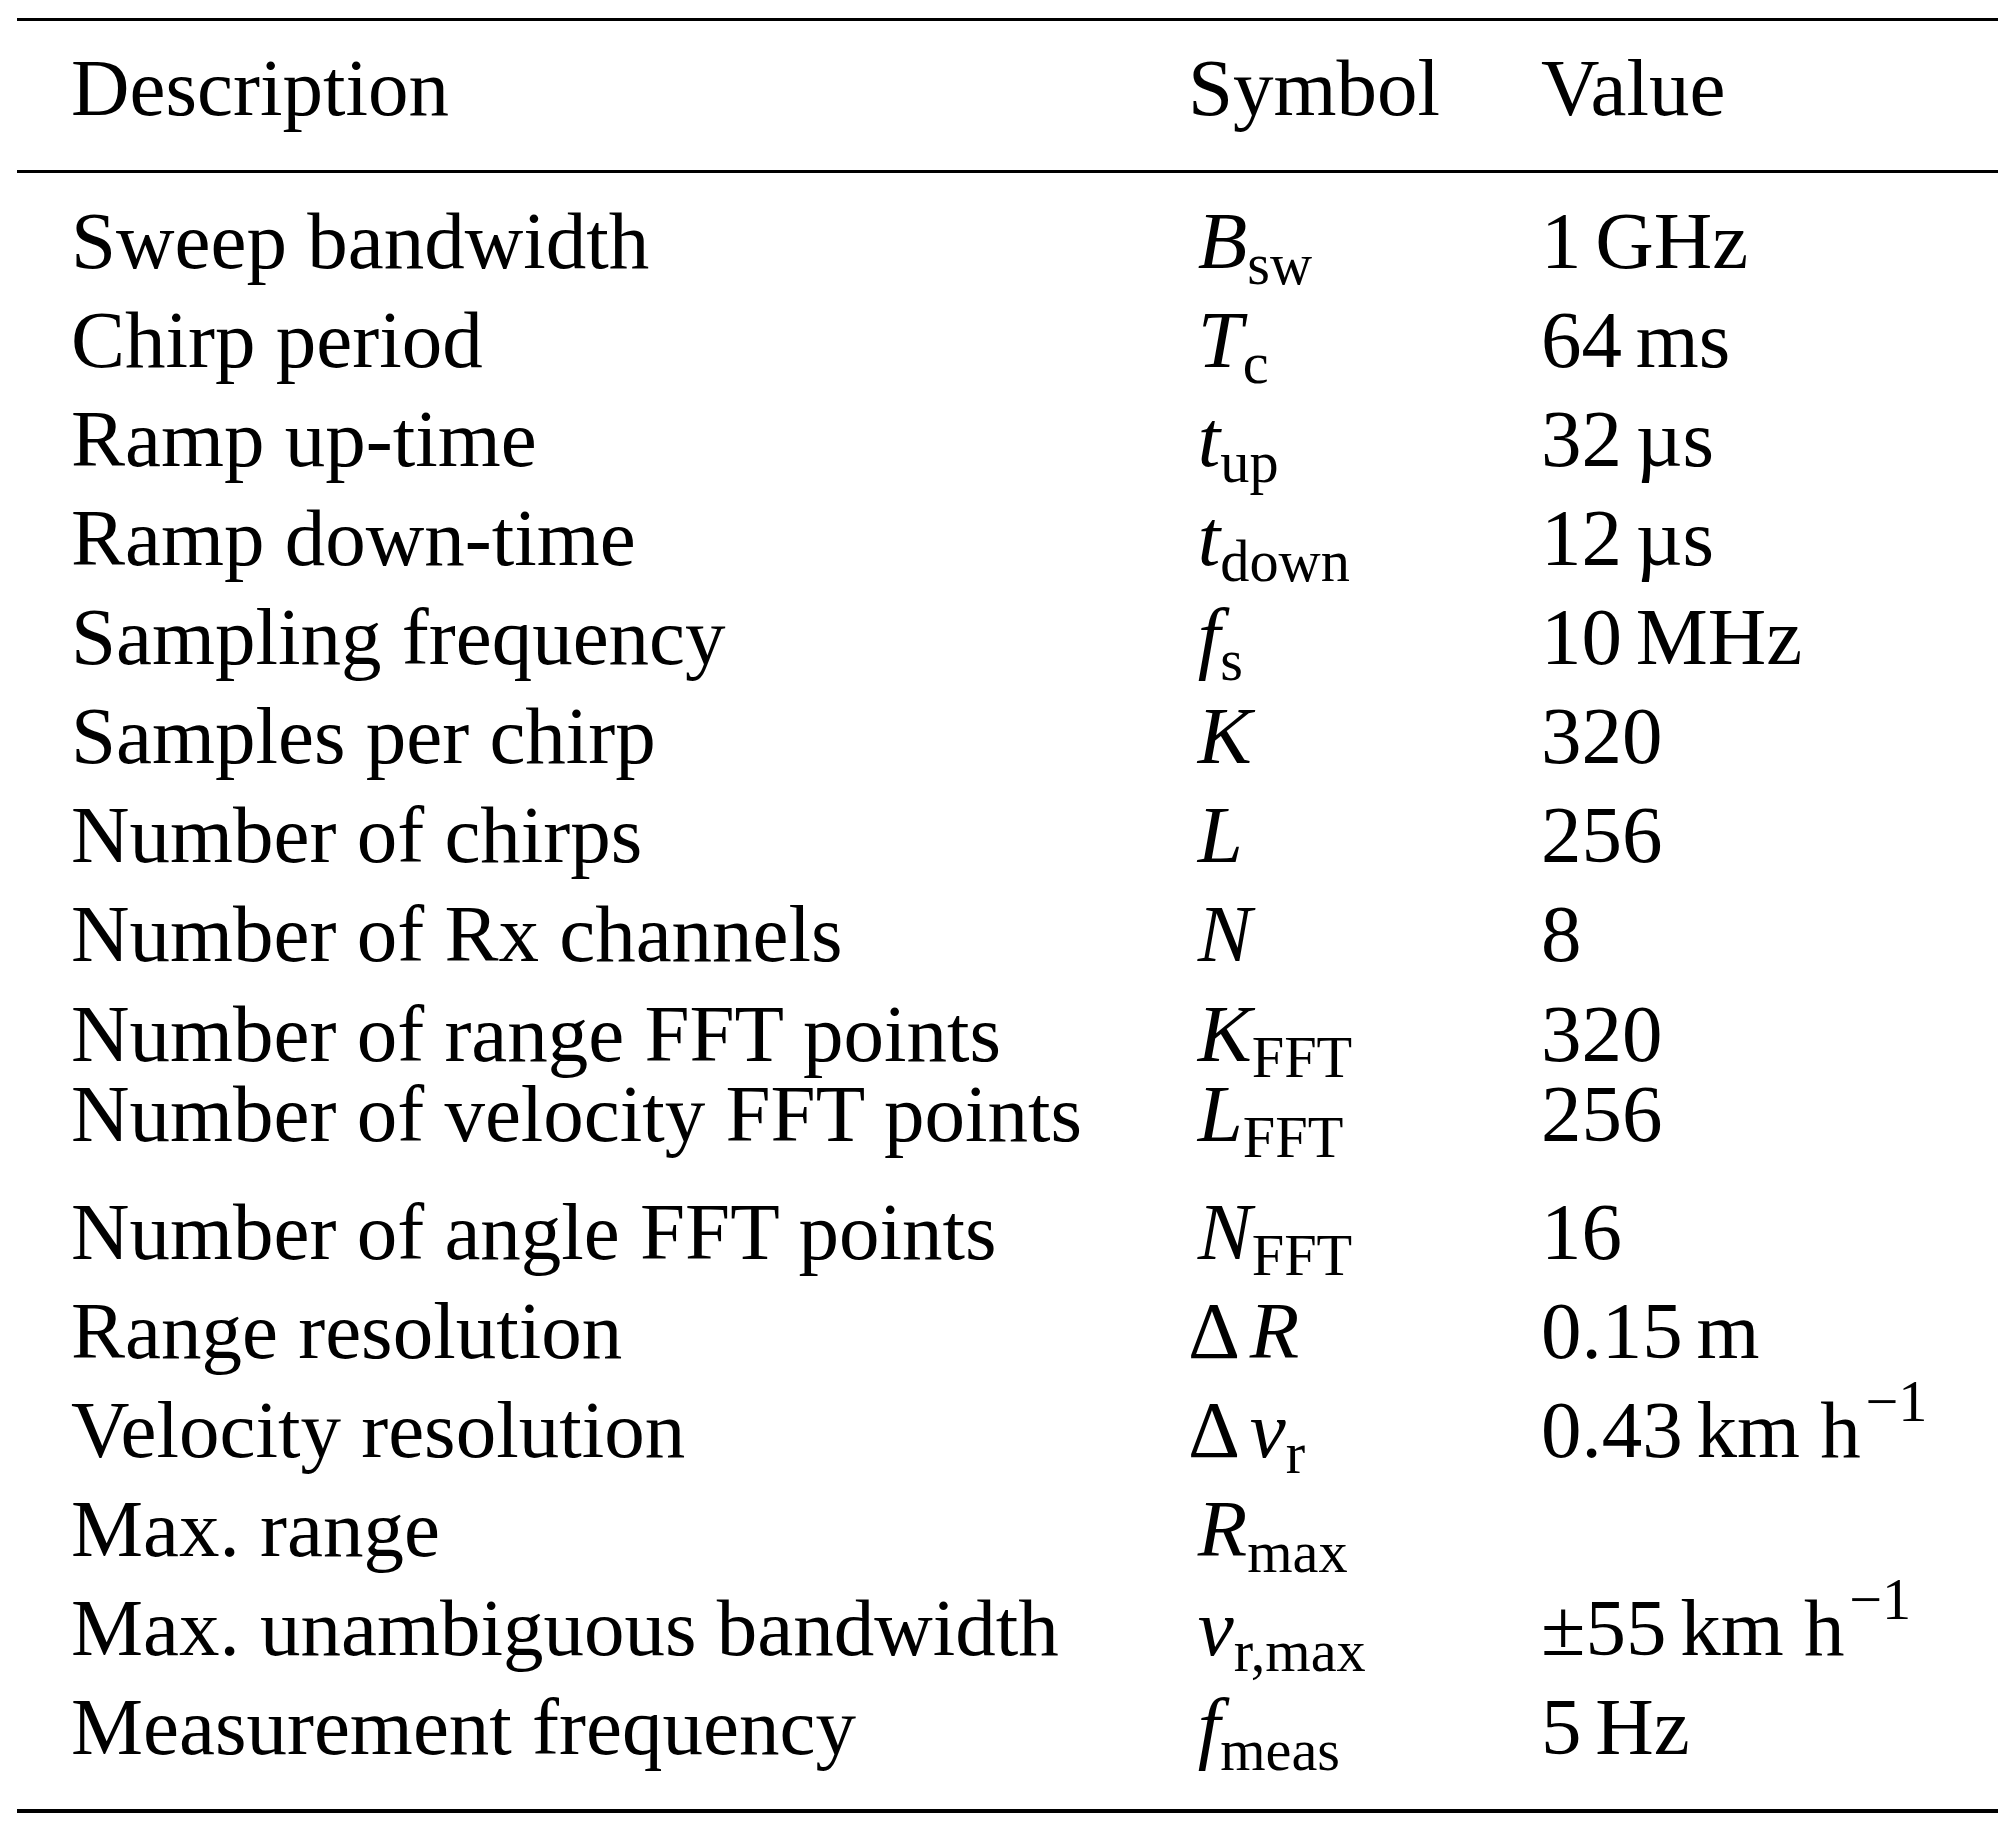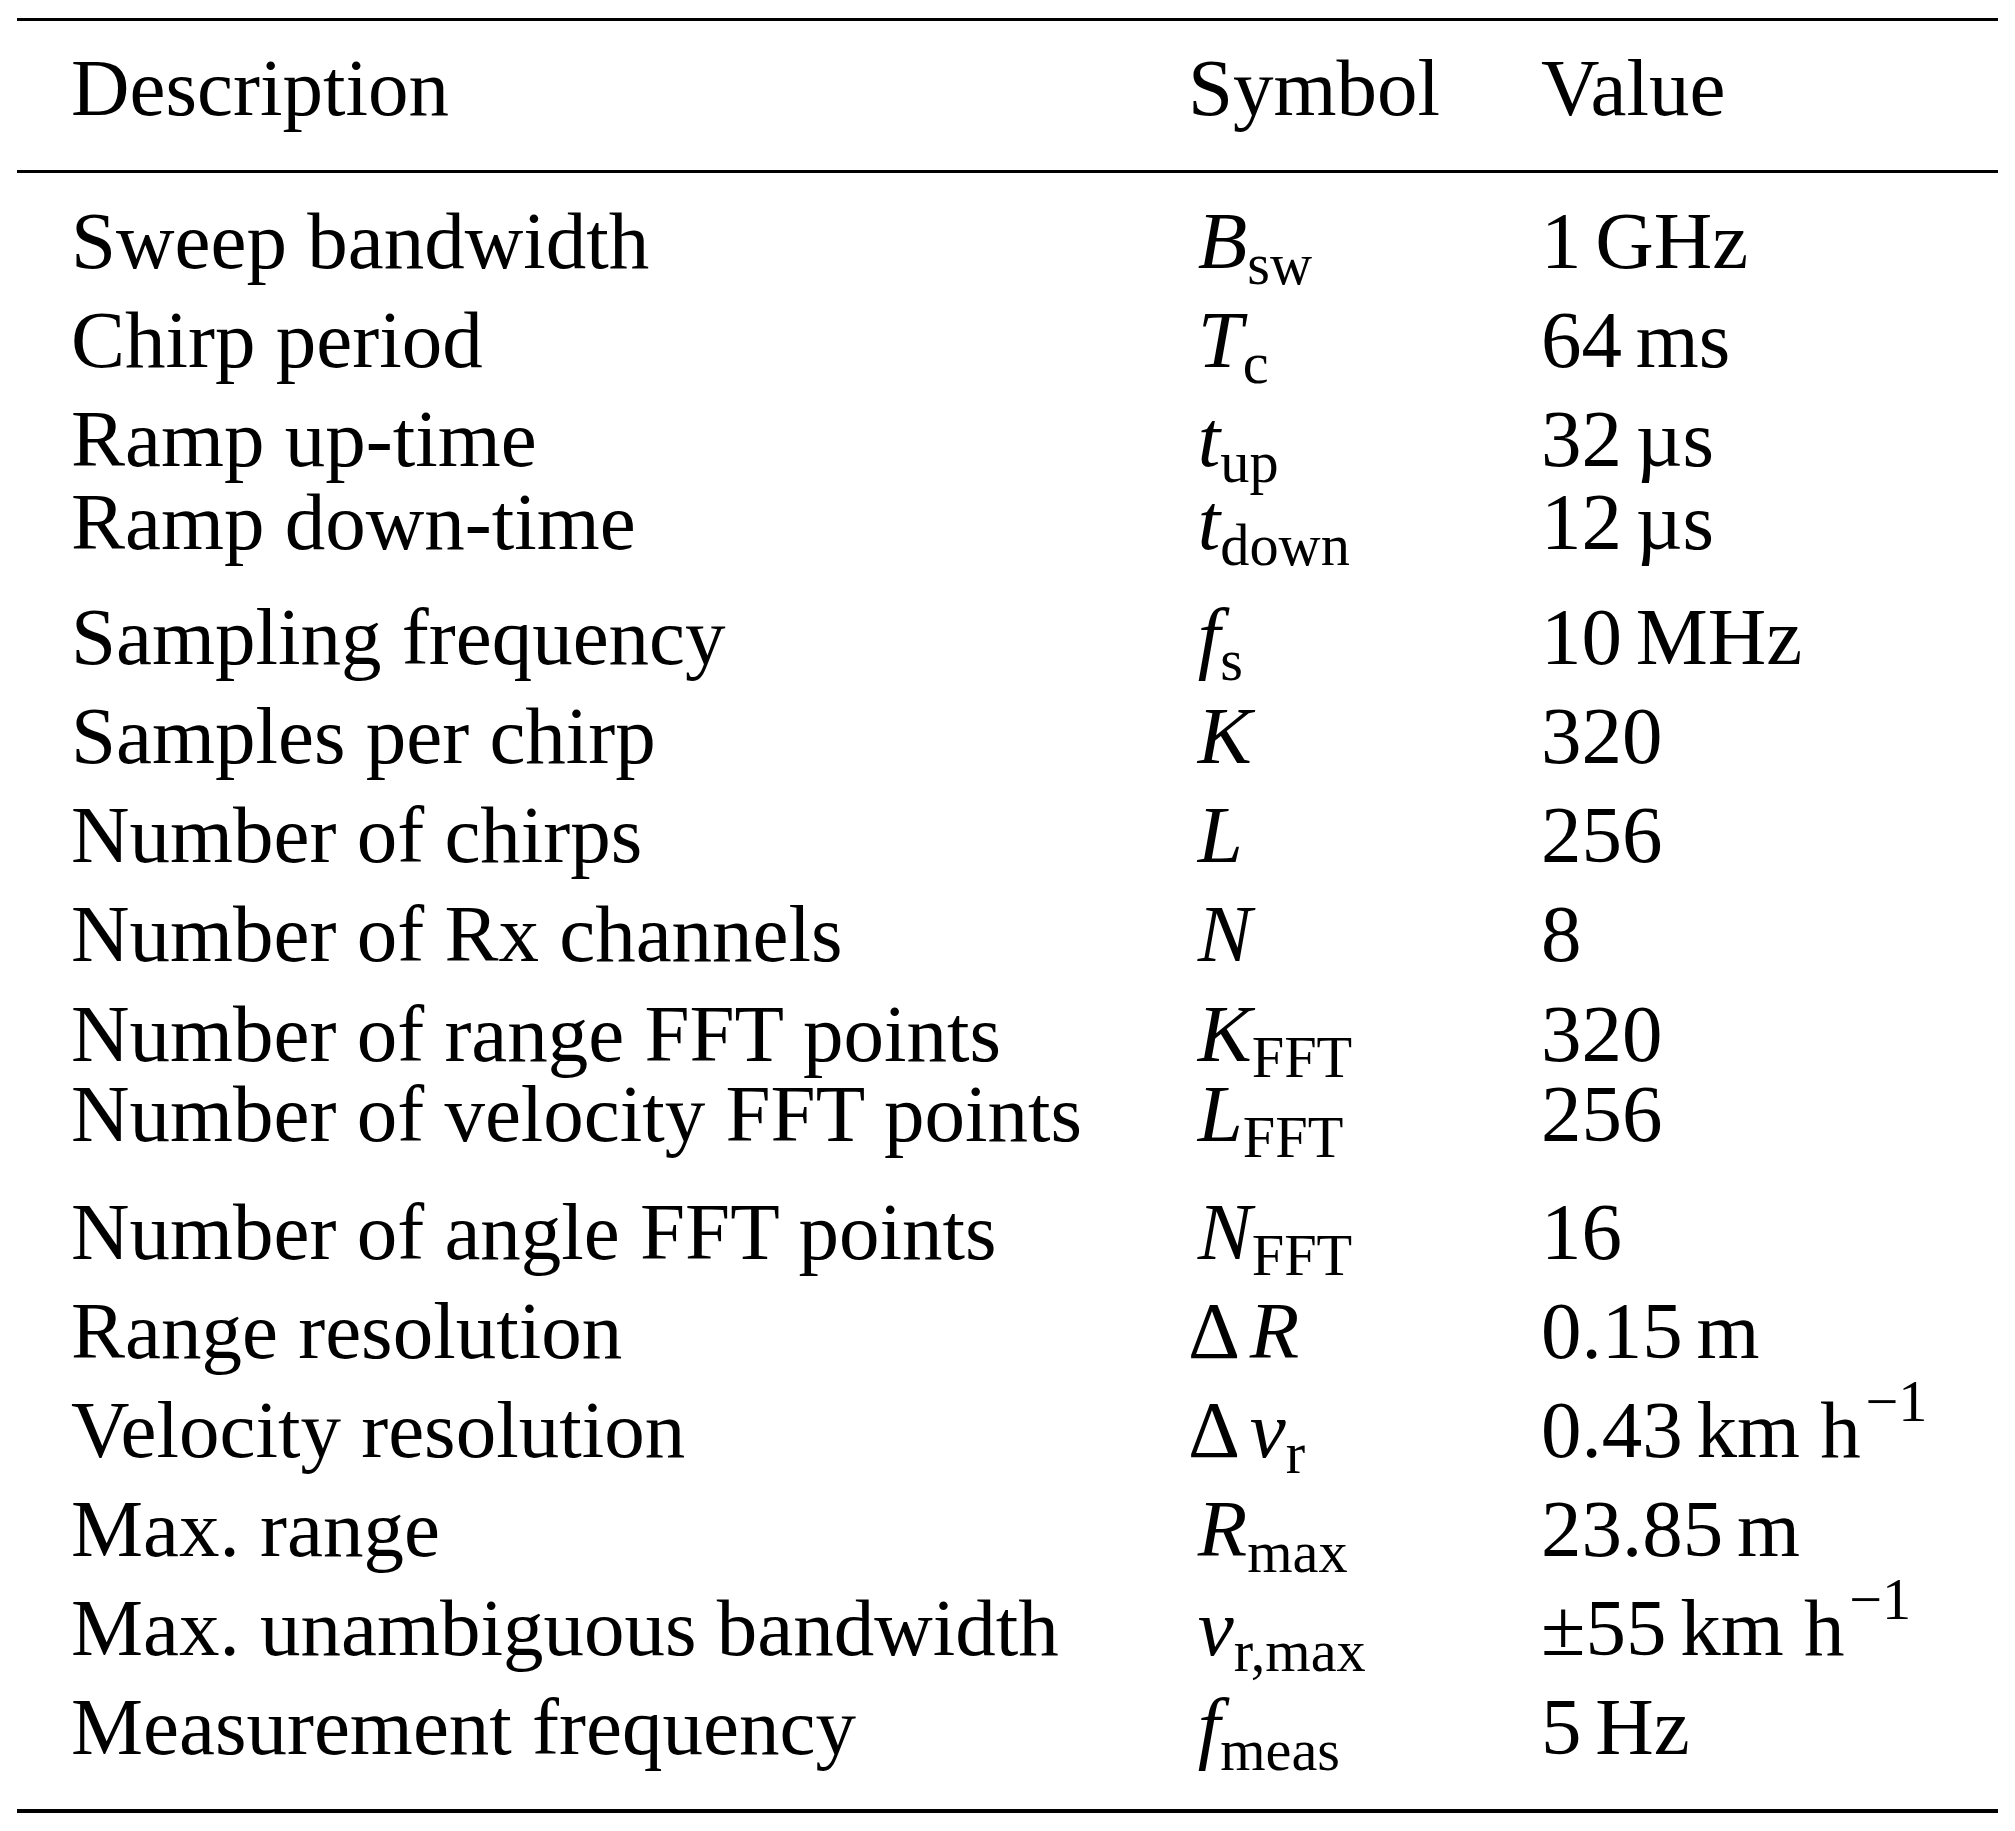--- a/index.html
+++ b/index.html
@@ -43,21 +43,21 @@
       <div class="row" style="top: 300px;">
         <span class="cell c-desc">Chirp period</span>
         <span class="cell c-sym"><span class="sym-pre"></span><span class="sym-main">T</span><span class="sym-sub">c</span></span>
         <span class="cell c-val"><span>64</span><span class="val-unit">ms</span><span class="val-sup"></span></span>
       </div>
       <div class="row" style="top: 399px;">
         <span class="cell c-desc">Ramp up-time</span>
         <span class="cell c-sym"><span class="sym-pre"></span><span class="sym-main">t</span><span class="sym-sub">up</span></span>
         <span class="cell c-val"><span>32</span><span class="val-unit">µs</span><span class="val-sup"></span></span>
       </div>
-      <div class="row" style="top: 482px;">
+      <div class="row" style="top: 498px;">
         <span class="cell c-desc">Ramp down-time</span>
         <span class="cell c-sym"><span class="sym-pre"></span><span class="sym-main">t</span><span class="sym-sub">down</span></span>
         <span class="cell c-val"><span>12</span><span class="val-unit">µs</span><span class="val-sup"></span></span>
       </div>
       <div class="row" style="top: 597px;">
         <span class="cell c-desc">Sampling frequency</span>
         <span class="cell c-sym"><span class="sym-pre"></span><span class="sym-main">f</span><span class="sym-sub">s</span></span>
         <span class="cell c-val"><span>10</span><span class="val-unit">MHz</span><span class="val-sup"></span></span>
       </div>
       <div class="row" style="top: 696px;">
@@ -96,21 +96,20 @@
         <span class="cell c-val"><span>0.15</span><span class="val-unit">m</span><span class="val-sup"></span></span>
       </div>
       <div class="row" style="top: 1390px;">
         <span class="cell c-desc">Velocity resolution</span>
         <span class="cell c-sym"><span class="sym-pre">Δ</span><span class="sym-main">v</span><span class="sym-sub">r</span></span>
         <span class="cell c-val"><span>0.43</span><span class="val-unit">km h</span><span class="val-sup">−1</span></span>
       </div>
       <div class="row" style="top: 1489px; padding-left: 44px;">
         <span class="cell c-desc">Max. range</span>
         <span class="cell c-sym"><span class="sym-pre"></span><span class="sym-main">R</span><span class="sym-sub">max</span></span>
-        <span class="cell c-val"><span>23.85</span><span class="val-unit">m</span><span class="val-sup"></span></span>
       </div>
       <div class="row" style="top: 1588px;">
         <span class="cell c-desc">Max. unambiguous bandwidth</span>
         <span class="cell c-sym"><span class="sym-pre"></span><span class="sym-main">v</span><span class="sym-sub">r,max</span></span>
         <span class="cell c-val"><span>±55</span><span class="val-unit">km h</span><span class="val-sup">−1</span></span>
       </div>
       <div class="row" style="top: 1687px;">
         <span class="cell c-desc">Measurement frequency</span>
         <span class="cell c-sym"><span class="sym-pre"></span><span class="sym-main">f</span><span class="sym-sub">meas</span></span>
         <span class="cell c-val"><span>5</span><span class="val-unit">Hz</span><span class="val-sup"></span></span>

